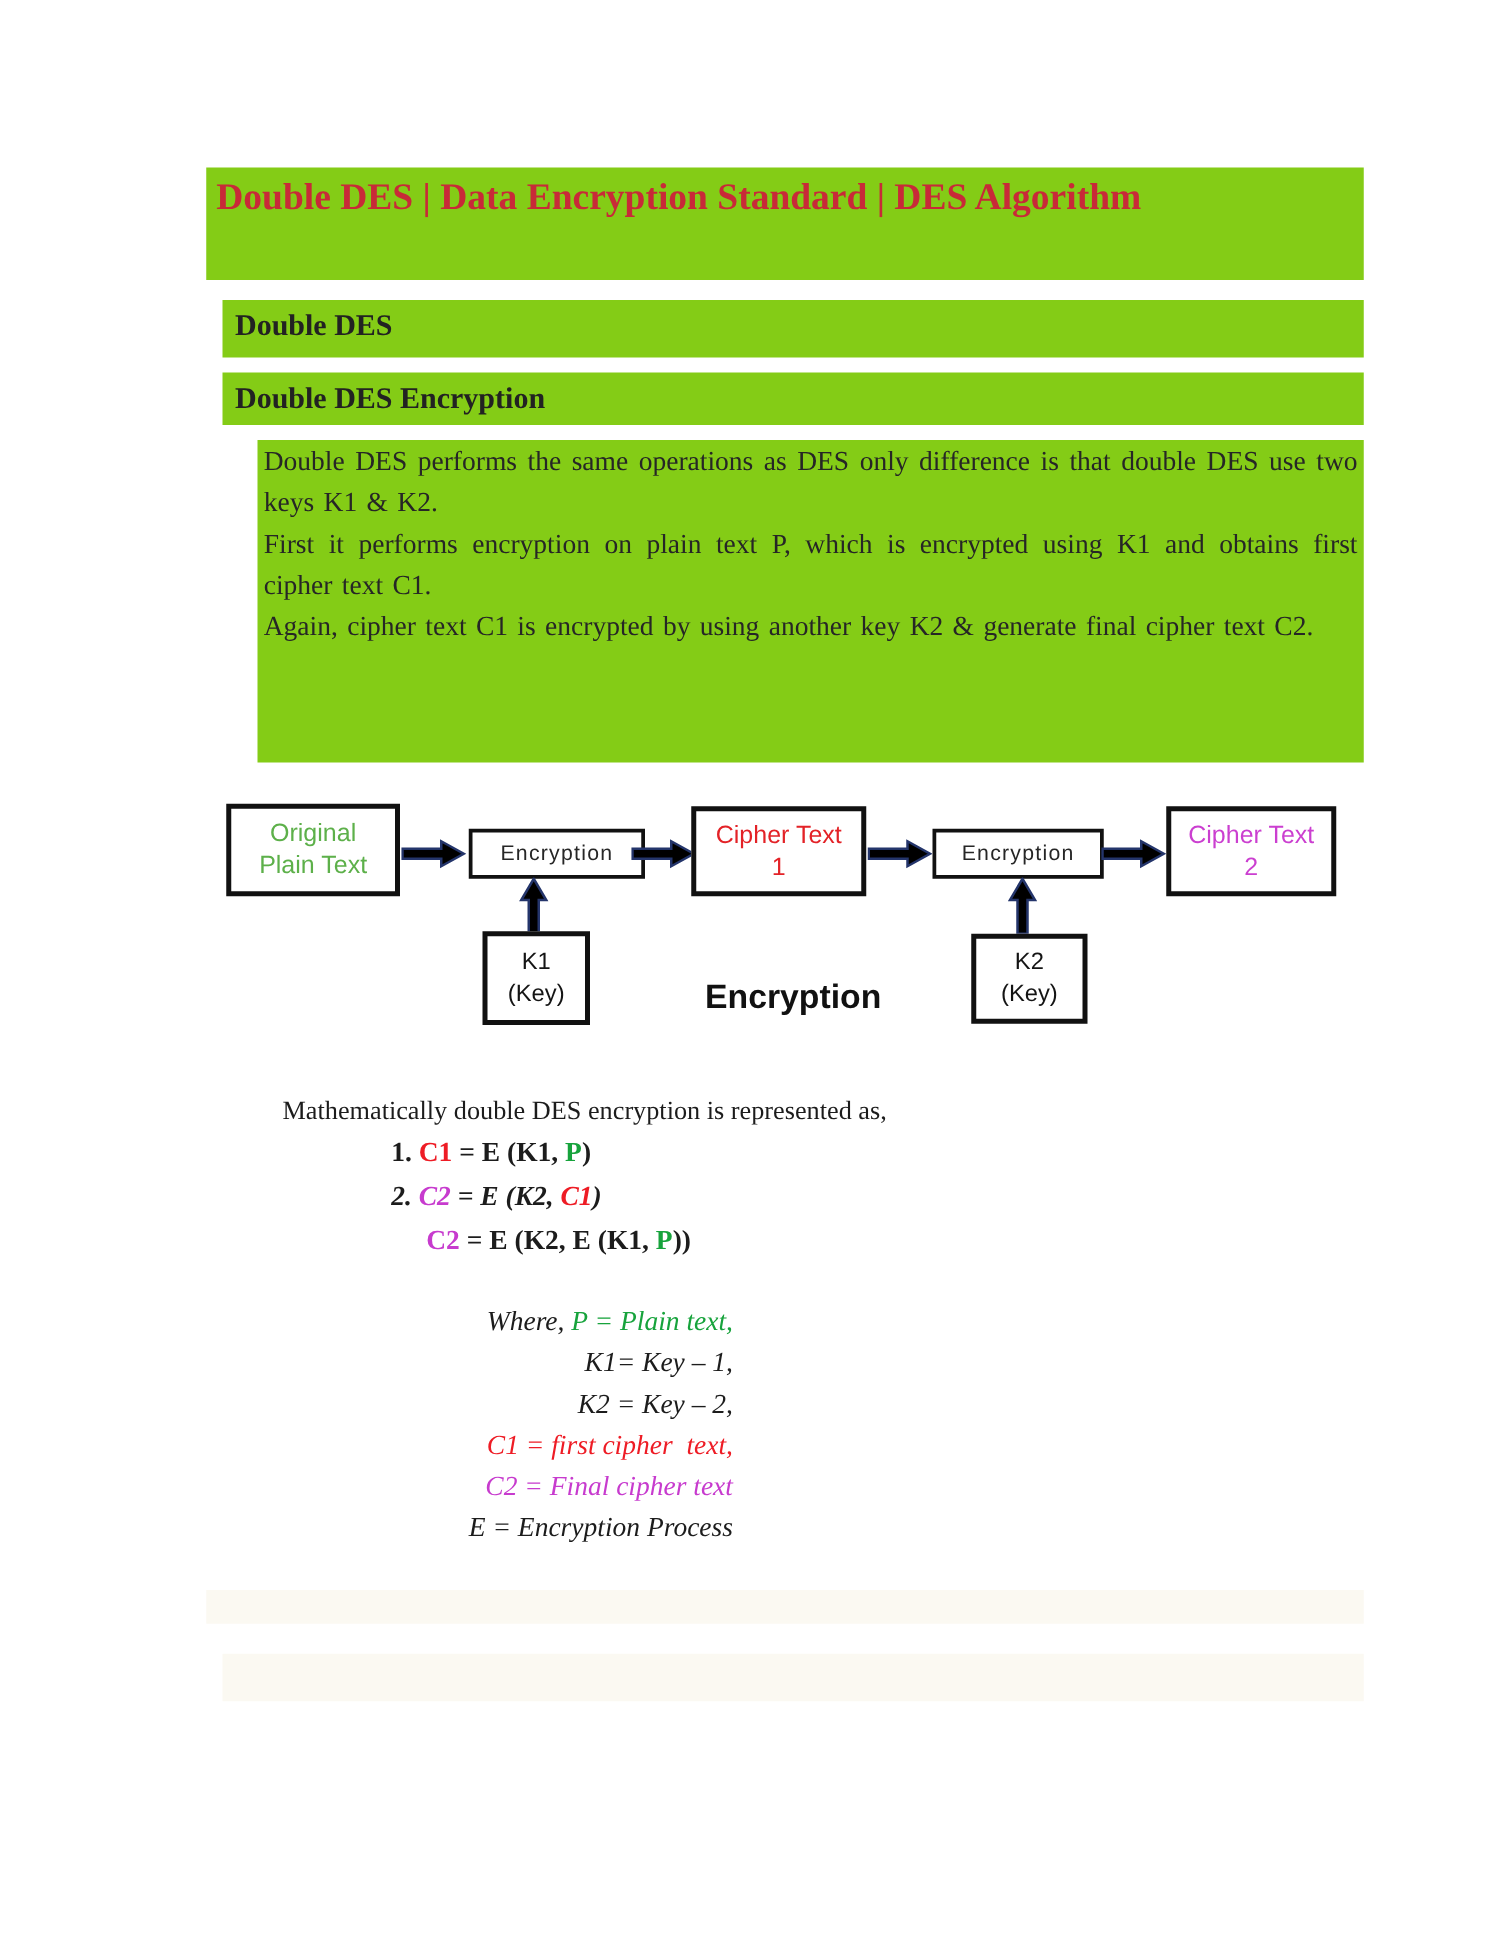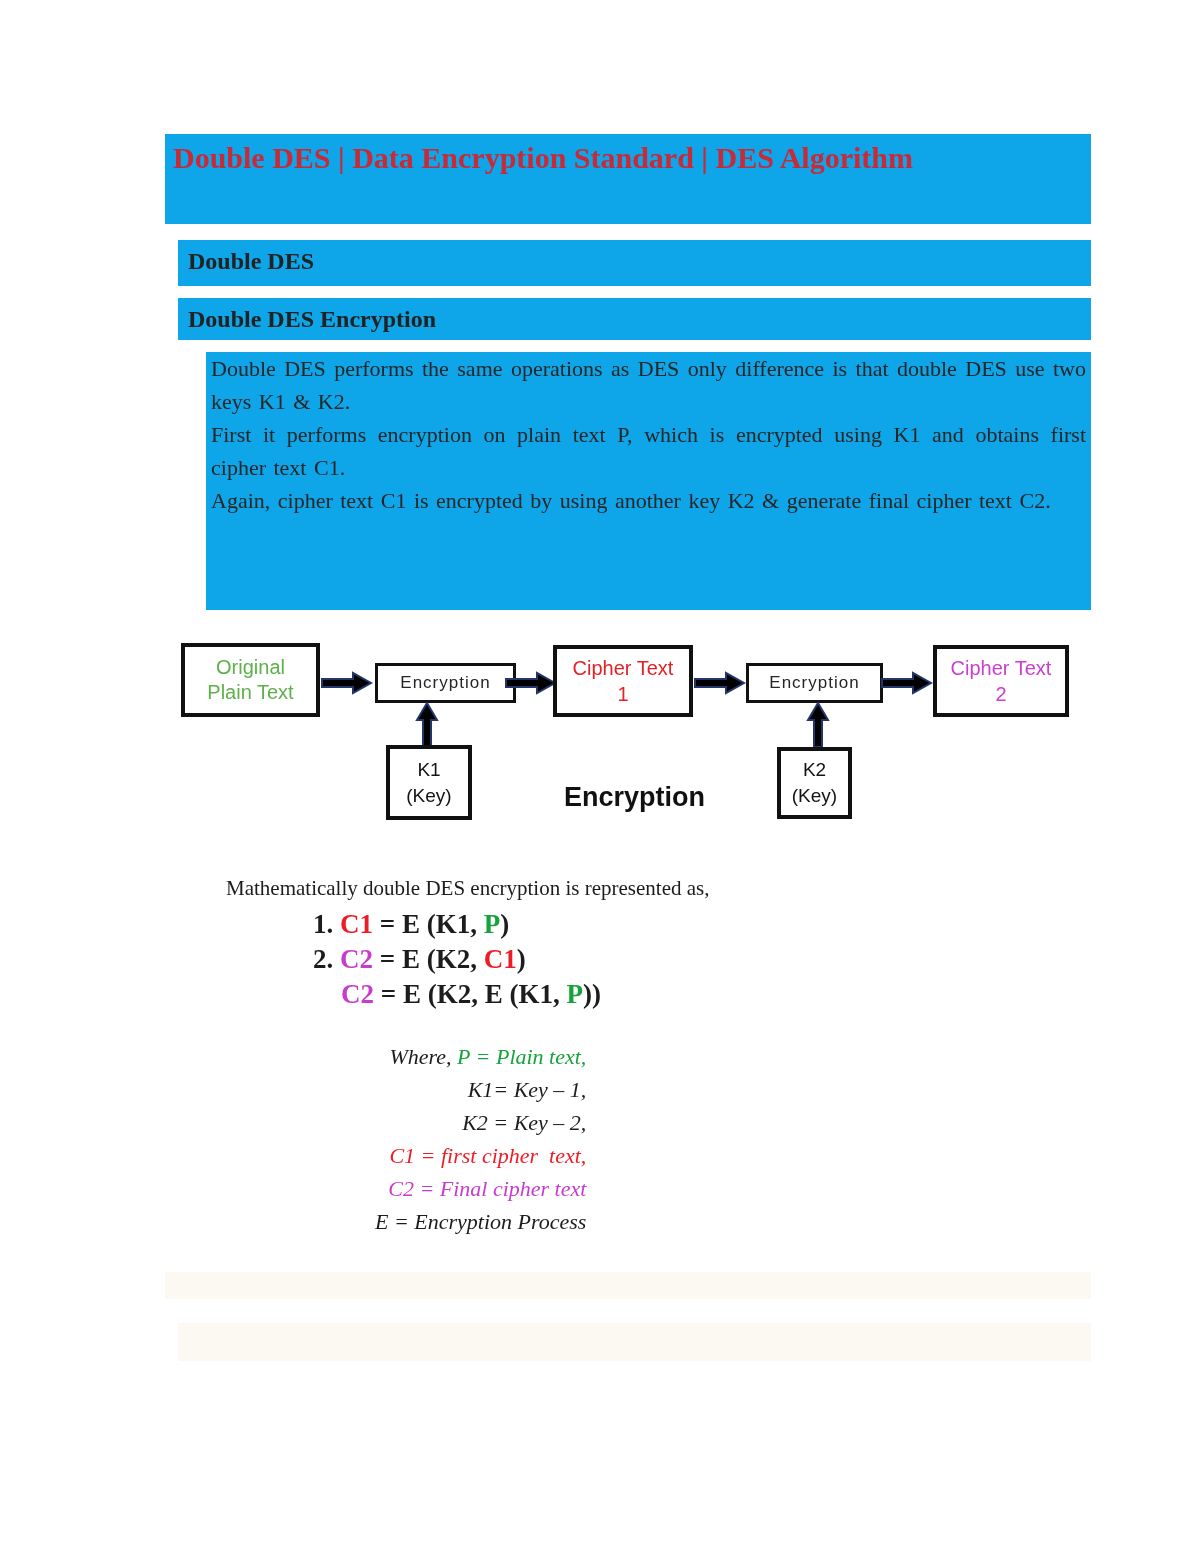--- a/index.html
+++ b/index.html
@@ -3,21 +3,21 @@
 <meta charset="utf-8">
 <style>
   html,body { margin:0; padding:0; background:#ffffff; }
   #page {
     position:relative; width:1200px; height:1553px; background:#ffffff;
     font-family:"Liberation Serif", serif; overflow:hidden;margin-left:28px;
   }
   .abs { position:absolute; }
 
   
-  .band { background:#0ea5e9; }
+  .band { background:#84cc16; }
   .band-lite { background:#fbf9f2; }
 
   
   #title-band { left:137px; top:134px; width:926px; height:90px; }
   #page-title {
     left:145px; top:138px; width:820px;
     font-size:30px; line-height:39px; font-weight:bold; color:#c82a38;
   }
 
   
@@ -41,39 +41,39 @@
     border:4px solid #111111; background:#ffffff; box-sizing:border-box;
     display:flex; align-items:center; justify-content:center; text-align:center;
     font-family:"Liberation Sans", sans-serif; white-space:pre-line;
   }
   #box-plain   { left:153px; top:643px; width:139px; height:74px; font-size:20px; line-height:25px; color:#5db04a; }
   #box-enc1    { left:347px; top:663px; width:141px; height:40px; border-width:3px; font-size:17px; color:#262626; letter-spacing:1px; }
   #box-cipher1 { left:525px; top:645px; width:140px; height:72px; font-size:20px; line-height:26px; color:#e32227; }
   #box-enc2    { left:718px; top:663px; width:137px; height:40px; border-width:3px; font-size:17px; color:#262626; letter-spacing:1px; }
   #box-cipher2 { left:905px; top:645px; width:136px; height:72px; font-size:20px; line-height:26px; color:#cb3fd0; }
   #box-k1      { left:358px; top:745px; width:86px; height:75px; font-size:19px; line-height:26px; color:#141414; }
-  #box-k2      { left:749px; top:747px; width:75px; height:72px; font-size:19px; line-height:26px; color:#141414; }
+  #box-k2      { left:749px; top:747px; width:93px; height:72px; font-size:19px; line-height:26px; color:#141414; }
   #diagram-label {
     left:536px; top:782px; font-family:"Liberation Sans", sans-serif;
     font-size:27px; font-weight:bold; color:#111111;
   }
   .harrow { width:52px; height:24px; }
   #arrow-1 { left:293px; top:671px; }
   #arrow-2 { left:477px; top:671px; }
   #arrow-3 { left:666px; top:671px; }
   #arrow-4 { left:853px; top:671px; }
   .varrow { width:24px; height:46px; }
   #arrow-k1 { left:387px; top:702px; }
   #arrow-k2 { left:778px; top:702px; }
 
   
   #math-intro { left:198px; top:876px; font-size:21px; color:#1c1c1c; }
-  .formula { font-size:27px; font-weight:bold; color:#1c1c1c; }
+  .formula { font-size:22px; font-weight:bold; color:#1c1c1c; }
   #formula-1 { left:285px; top:909px; }
-  #formula-2 { left:285px; top:944px; }
+  #formula-2 { left:285px; top:944px;font-style:italic; }
   #formula-3 { left:313px; top:979px; }
   .c-red { color:#ee1c25; }
   .c-green { color:#17a33c; }
   .c-magenta { color:#c73bce; }
 
   
   #where-block { left:265px; top:1040px; font-style:italic; font-size:22px; line-height:33px; color:#1c1c1c; }
   #where-block .wline { white-space:pre-wrap;text-align:right; }
   #where-block .indent { padding-left:82px; }
 

